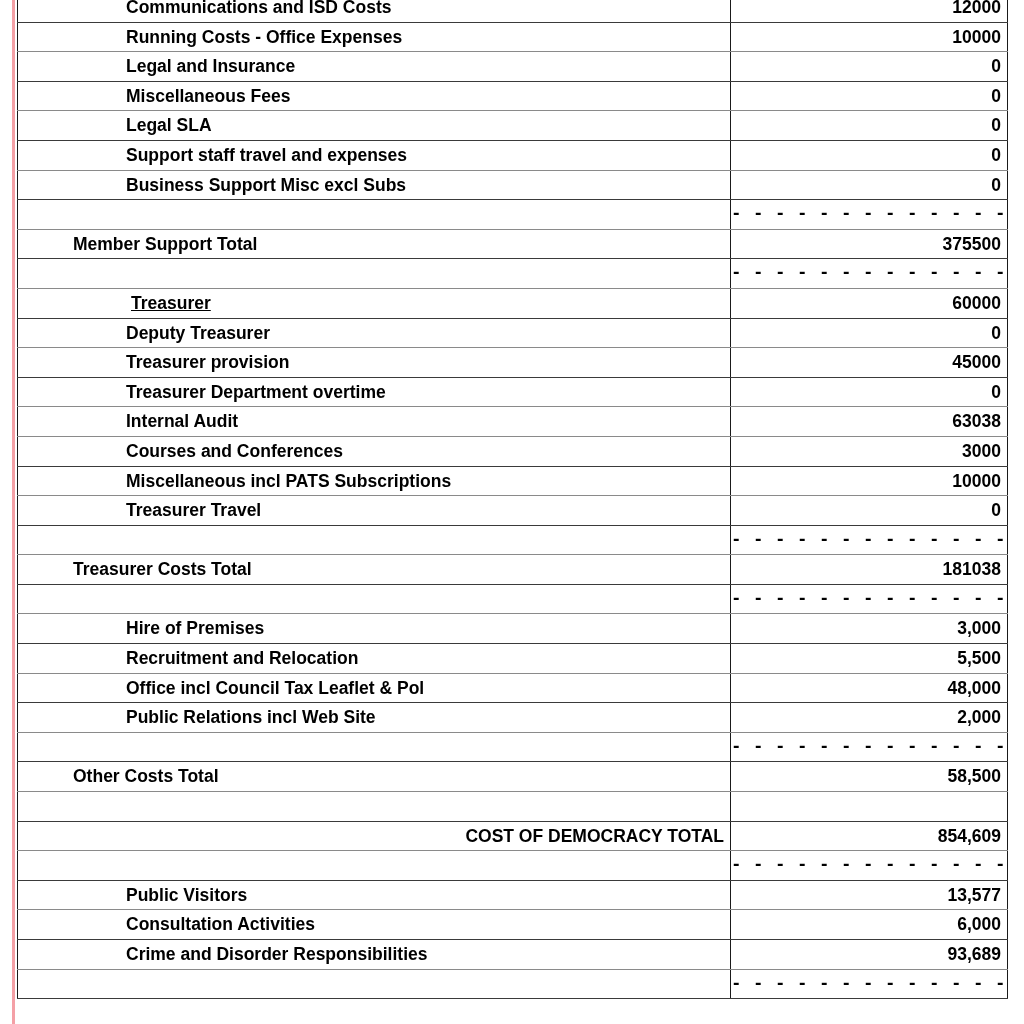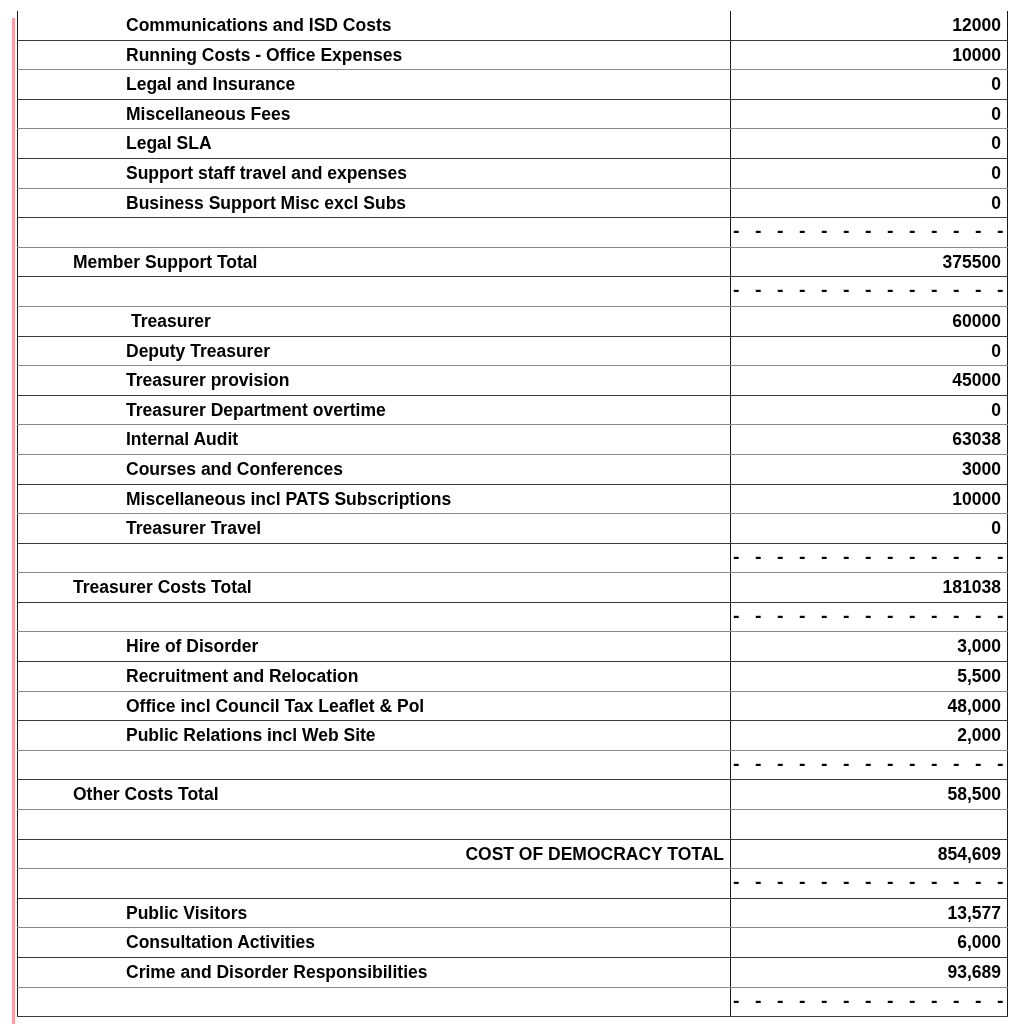--- a/index.html
+++ b/index.html
@@ -13,21 +13,20 @@
   }
   body {
     font-family: "Liberation Sans", sans-serif;
   }
 
   #sheet {
     position: relative;
     width: 1024px;
     height: 764px;
     background: #ffffff;
-    margin-top: 18px;
   }
 
   
   #left-guide {
     position: absolute;
     left: 12px;
     top: 0;
     width: 3px;
     height: 1024px;
     background: #f4a0a6;
@@ -66,21 +65,21 @@
   
   table.budget tr.lightline > td { border-bottom-color: #8a8a8a; }
 
   td.label { text-align: left; }
   td.value { text-align: right; font-weight: bold; }
 
   
   td.label.ind-0  { padding-left: 28px; text-align: right; }   
   td.label.ind-1  { padding-left: 55px; }   
   td.label.ind-2  { padding-left: 108px; }  
-  td.label.ind-3  { padding-left: 113px; }  
+  td.label.ind-3  { padding-left: 113px; text-decoration: underline; }  
 
   
   .dashes {
     font-family: "Liberation Mono", monospace;
     font-weight: bold;
     letter-spacing: 0.5px;
     font-size: 15px;
   }
 
   tr.spacer > td { border-bottom: 1px solid #3a3a3a; }
@@ -176,21 +175,21 @@
         </tr>
         <tr class="">
           <td class="label ind-1">Treasurer Costs Total</td>
           <td class="value">181038</td>
         </tr>
         <tr class="lightline">
           <td class="label ind-2"></td>
           <td class="value dashes">- - - - - - - - - - - - -</td>
         </tr>
         <tr class="">
-          <td class="label ind-2">Hire of Disorder</td>
+          <td class="label ind-2">Hire of Premises</td>
           <td class="value">3,000</td>
         </tr>
         <tr class="lightline">
           <td class="label ind-2">Recruitment and Relocation</td>
           <td class="value">5,500</td>
         </tr>
         <tr class="">
           <td class="label ind-2">Office incl Council Tax Leaflet &amp; Pol</td>
           <td class="value">48,000</td>
         </tr>

